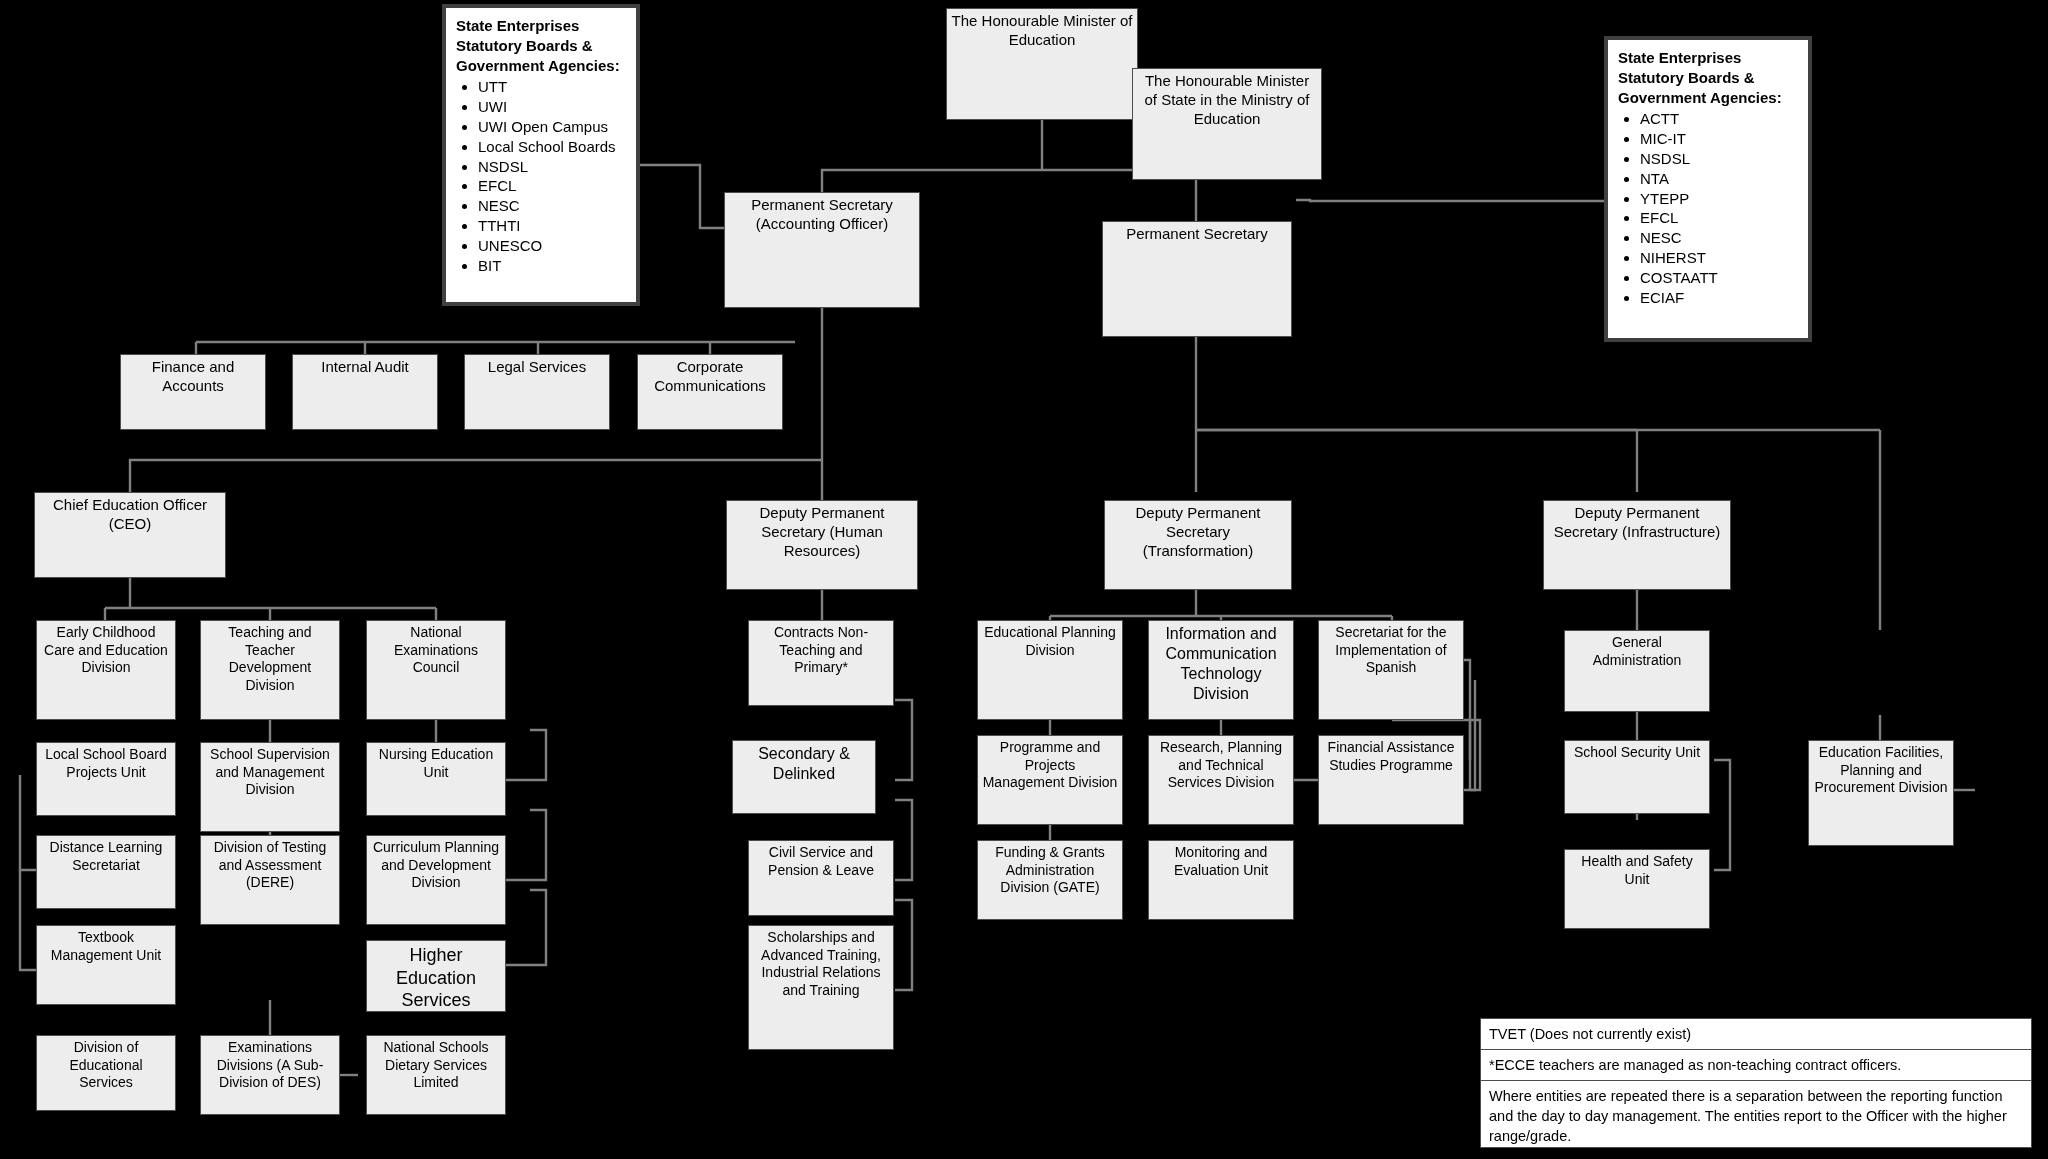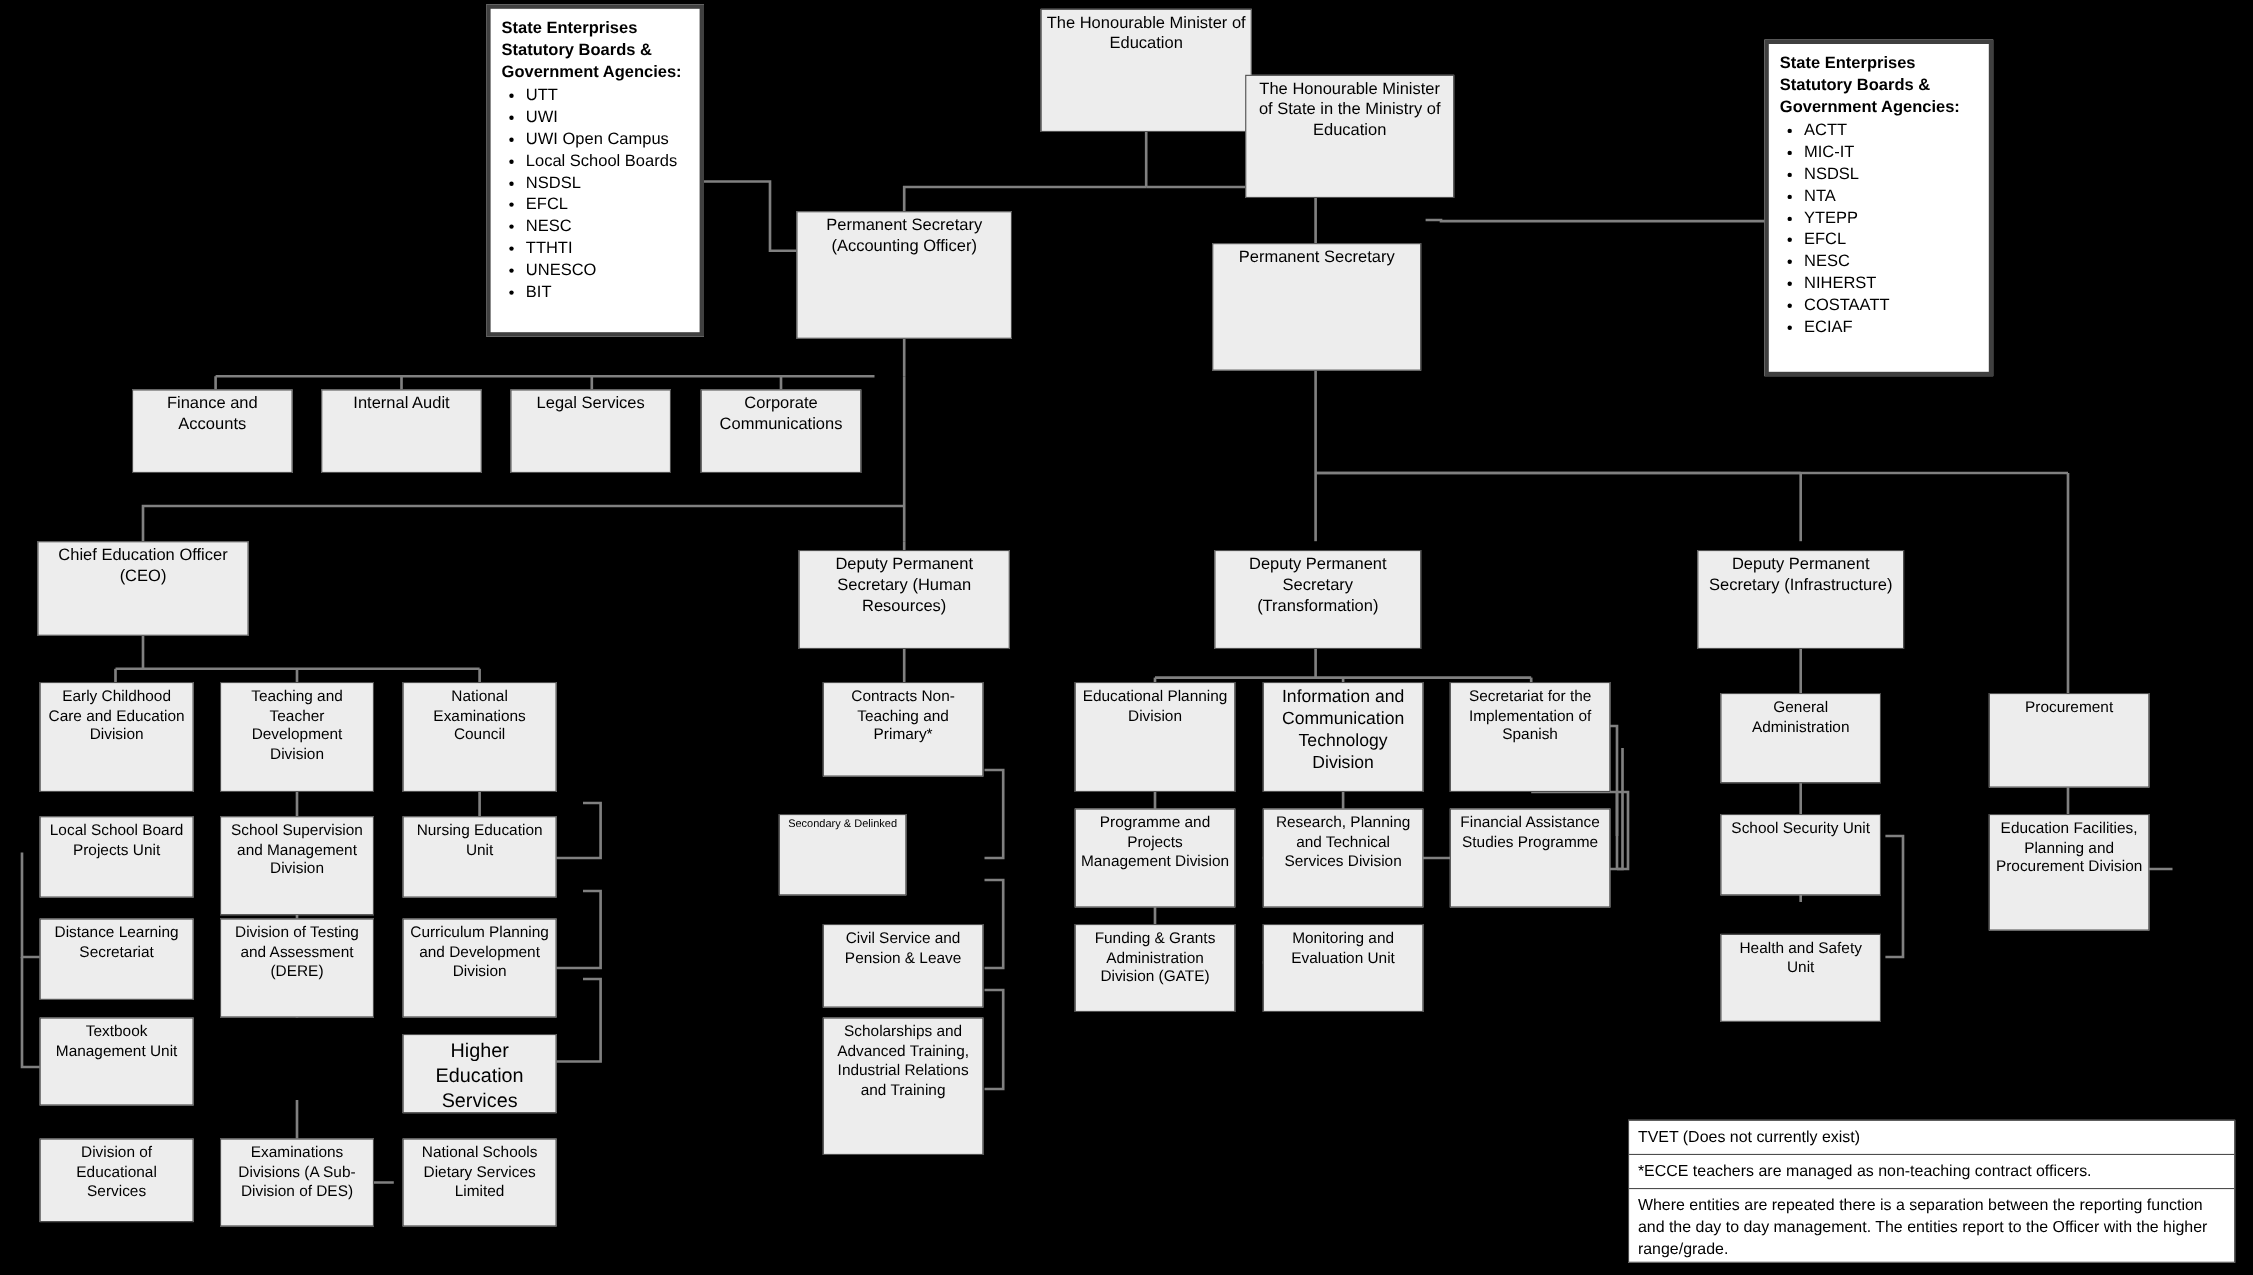--- a/index.html
+++ b/index.html
@@ -230,21 +230,21 @@
   <div class="node" style="left:366px;top:940px;width:140px;height:72px;font-size:18px;">
     <span>Higher Education Services Division</span>
   </div>
   <div class="node" style="left:366px;top:1035px;width:140px;height:80px;font-size:14px;">
     <span>National Schools Dietary Services Limited</span>
   </div>
 
   <div class="node" style="left:748px;top:620px;width:146px;height:86px;font-size:14px;">
     <span>Contracts Non-Teaching and Primary*</span>
   </div>
-  <div class="node" style="left:708px;top:740px;width:116px;height:74px;font-size:10px;">
+  <div class="node" style="left:732px;top:740px;width:144px;height:74px;font-size:16px;">
     <span>Secondary &amp; Delinked</span>
   </div>
   <div class="node" style="left:748px;top:840px;width:146px;height:76px;font-size:14px;">
     <span>Civil Service and Pension &amp; Leave</span>
   </div>
   <div class="node" style="left:748px;top:925px;width:146px;height:125px;font-size:14px;">
     <span>Scholarships and Advanced Training, Industrial Relations and Training</span>
   </div>
 
   <div class="node" style="left:977px;top:620px;width:146px;height:100px;font-size:14px;">
@@ -275,23 +275,20 @@
   <div class="node" style="left:1564px;top:630px;width:146px;height:82px;font-size:14px;">
     <span>General Administration</span>
   </div>
   <div class="node" style="left:1564px;top:740px;width:146px;height:74px;font-size:14px;">
     <span>School Security Unit</span>
   </div>
   <div class="node" style="left:1564px;top:835px;width:146px;height:80px;font-size:14px;margin-top:14px;">
     <span>Health and Safety Unit</span>
   </div>
 
-  <div class="node" style="left:1808px;top:630px;width:146px;height:86px;font-size:14px;">
-    <span>Procurement</span>
-  </div>
   <div class="node" style="left:1808px;top:740px;width:146px;height:106px;font-size:14px;">
     <span>Education Facilities, Planning and Procurement Division</span>
   </div>
 
   <div class="legend" style="left:1480px;top:1018px;width:552px;height:130px;">
     <div class="row">TVET (Does not currently exist)</div>
     <div class="row">*ECCE teachers are managed as non-teaching contract officers.</div>
     <div class="row">Where entities are repeated there is a separation between the reporting function and the day to day management. The entities report to the Officer with the higher range/grade.</div>
   </div>
 

